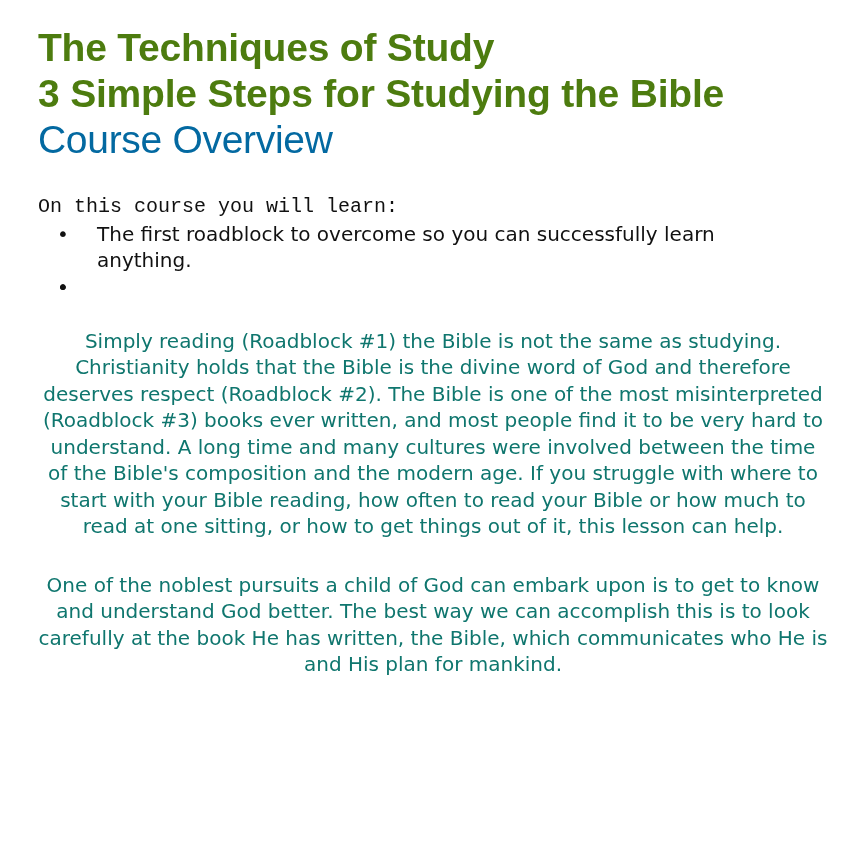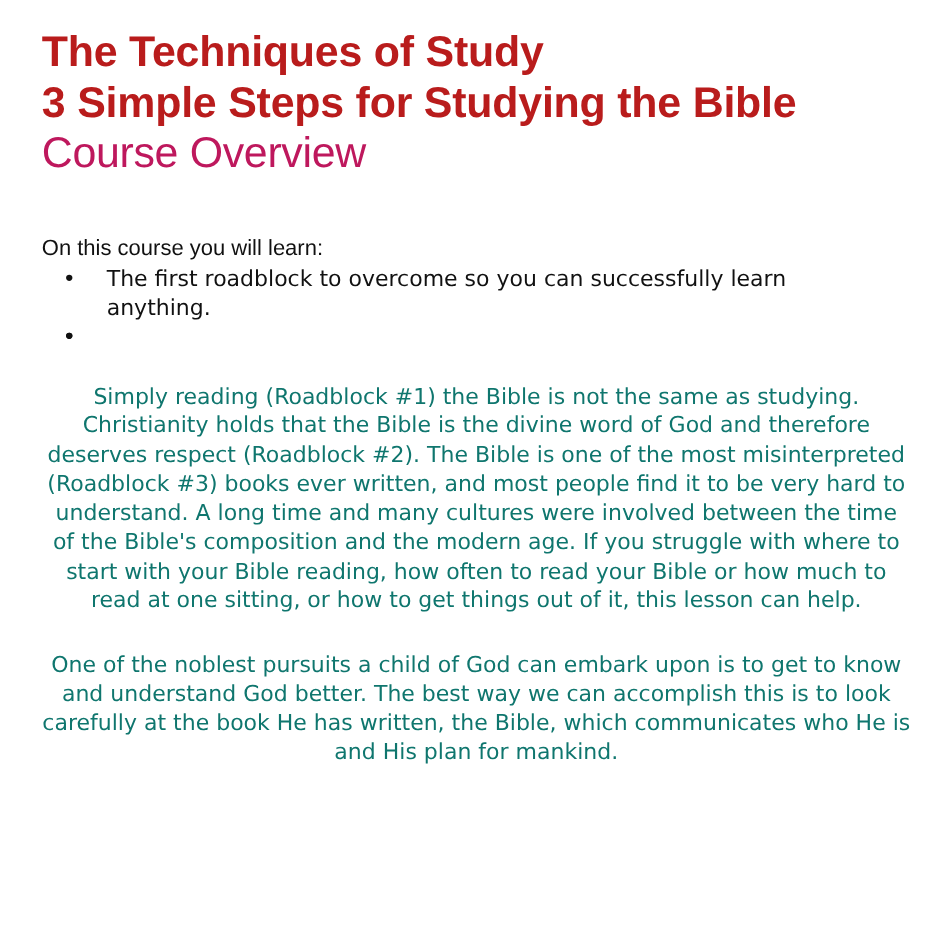--- a/index.html
+++ b/index.html
@@ -15,44 +15,44 @@
     }
     .page {
       position: absolute;
       left: 38px;
       top: 26px;
       width: 790px;
     }
     .title {
       font-family: "Liberation Sans", sans-serif;
       font-weight: bold;
-      color: #b91c1c;
+      color: #4d7c0f;
       font-size: 39px;
       line-height: 44px;
       margin: 0;
       letter-spacing: -0.2px;
     }
     .title.line2 {
       margin-top: 2px;
     }
     .subtitle {
       font-family: "Liberation Sans", sans-serif;
       font-weight: normal;
-      color: #be185d;
+      color: #0369a1;
       font-size: 39px;
       line-height: 44px;
       margin: 2px 0 0 0;
       letter-spacing: -0.3px;
     }
     .intro {
-      font-family: Liberation Sans, sans-serif;
+      font-family: Liberation Mono, monospace;
       color: #111111;
       font-size: 20px;
       line-height: 26.5px;
-      margin: 51px 0 0 0;
+      margin: 32px 0 0 0;
     }
     .bullets {
       list-style: none;
       margin: 0;
       padding: 0;
       font-family: "DejaVu Sans", sans-serif;
       color: #111111;
       font-size: 20px;
       line-height: 26.5px;
     }

